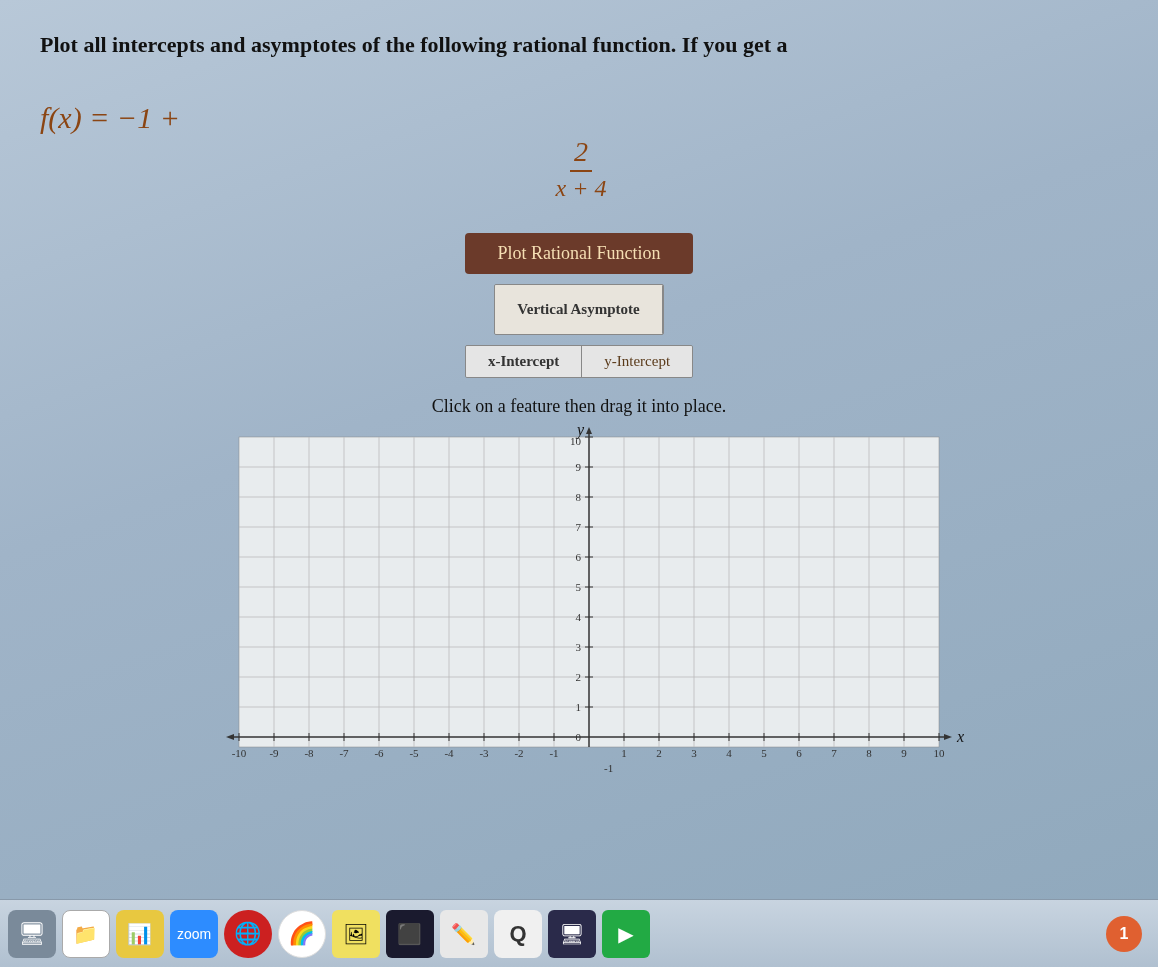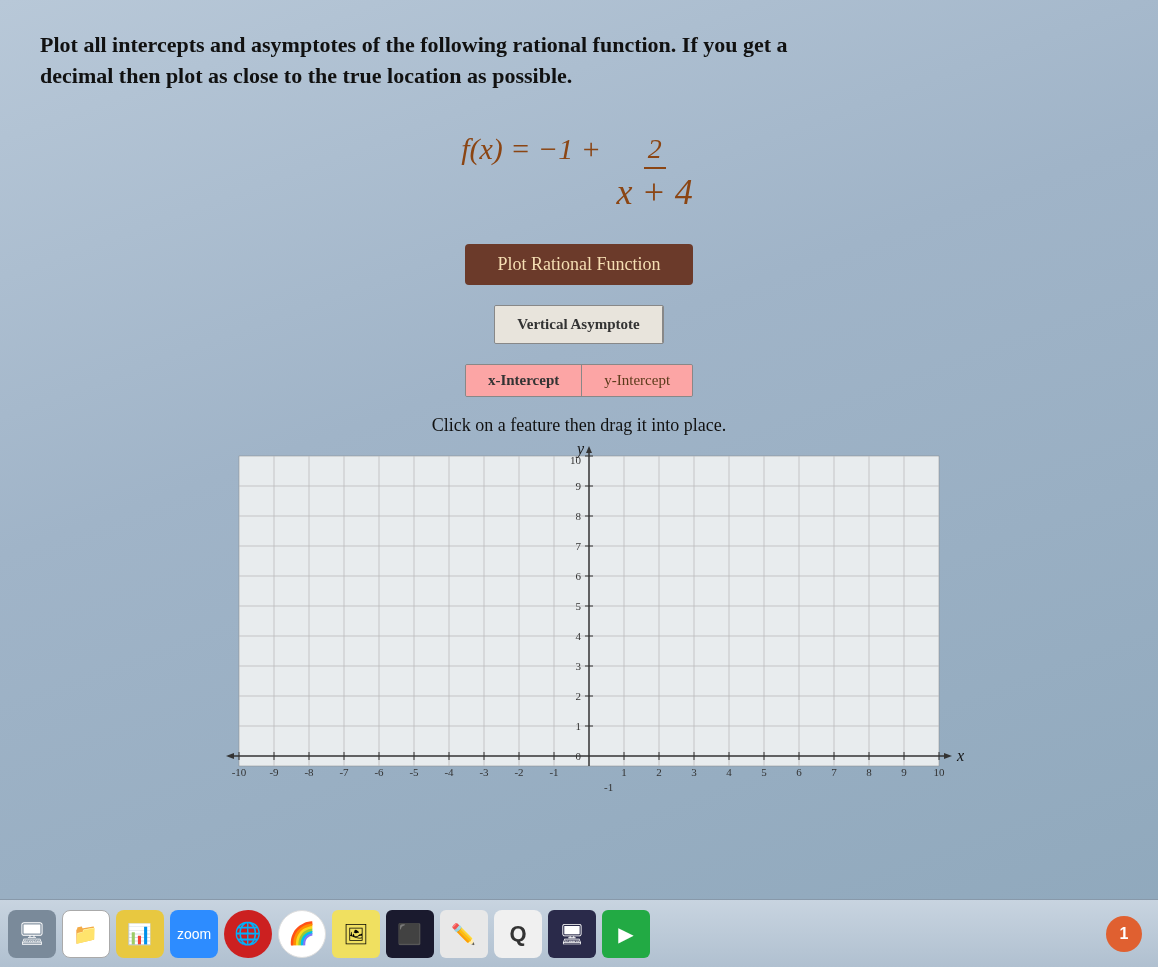--- a/index.html
+++ b/index.html
@@ -20,61 +20,62 @@
       font-size: 22px;
       font-weight: bold;
       color: #111;
       line-height: 1.4;
       margin-bottom: 40px;
       max-width: 900px;
     }
 
     .formula-container {
       display: flex;
-      justify-content: center;
+      justify-content: flex-end;
       margin-bottom: 30px;
+      flex-direction: column;
     }
 
     .fraction-container {
       display: inline-flex;
       flex-direction: column;
       align-items: center;
       vertical-align: middle;
       margin-left: 4px;
     }
 
     .fraction-numerator {
       font-size: 28px;
       color: #8B4513;
       font-style: italic;
       border-bottom: 2px solid #8B4513;
       padding: 0 4px 2px 4px;
       line-height: 1.2;
     }
 
     .fraction-denominator {
-      font-size: 36px;
+      font-size: 24px;
       color: #8B4513;
       font-style: italic;
       padding: 2px 4px 0 4px;
       line-height: 1.2;
     }
 
     .formula-prefix {
       font-size: 30px;
       color: #8B4513;
       font-style: italic;
       vertical-align: middle;
     }
 
     .buttons-container {
       display: flex;
       flex-direction: column;
       align-items: center;
-      gap: 20px;
+      gap: 10px;
       margin-bottom: 18px;
     }
 
     .plot-button {
       background: #6B3A2A;
       color: #F5DEB3;
       border: none;
       padding: 10px 32px;
       font-size: 18px;
       font-family: Georgia, serif;
@@ -87,42 +88,42 @@
       gap: 0;
       border: 1.5px solid #888;
       border-radius: 2px;
       overflow: hidden;
     }
 
     .asymptote-btn {
       background: #e8e4dc;
       color: #5a3a1a;
       border: none;
-      padding: 10px 22px;
+      padding: 16px 22px;
       font-size: 15px;
       font-family: Georgia, serif;
       cursor: pointer;
     }
 
     .asymptote-btn:first-child {
       border-right: 1.5px solid #888;
       color: #333;
       font-weight: bold;
     }
 
     .intercept-buttons {
       display: flex;
       gap: 0;
       border: 1.5px solid #888;
       border-radius: 2px;
       overflow: hidden;
     }
 
     .intercept-btn {
-      background: #fca5a5;
+      background: #e5e5e5;
       color: #5a3a1a;
       border: none;
       padding: 7px 22px;
       font-size: 15px;
       font-family: Georgia, serif;
       cursor: pointer;
     }
 
     .intercept-btn:first-child {
       border-right: 1.5px solid #888;
@@ -224,21 +225,20 @@
       font-weight: bold;
       margin-right: 8px;
     }
   </style>
 </head>
 <body>
 
 <div class="main-content">
   <div class="instruction-text">
     <span>Plot all intercepts and asymptotes of the following rational function. If you get a</span><br>
-    <span>decimal then plot as close to the true location as possible.</span>
   </div>
 
   <div class="formula-container">
     <span class="formula-prefix">
       <i>f</i>(<i>x</i>) = −1 +&nbsp;
     </span>
     <span class="fraction-container">
       <span class="fraction-numerator">2</span>
       <span class="fraction-denominator">x + 4</span>
     </span>

